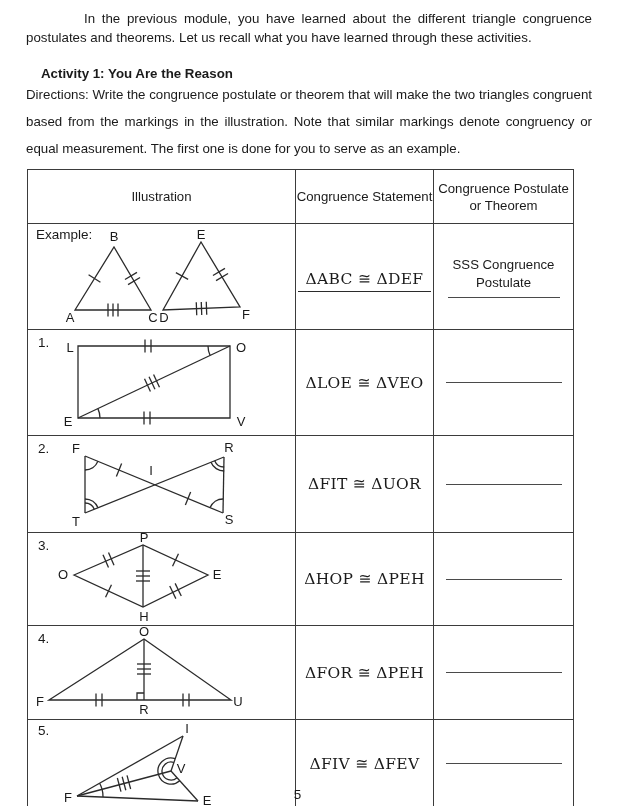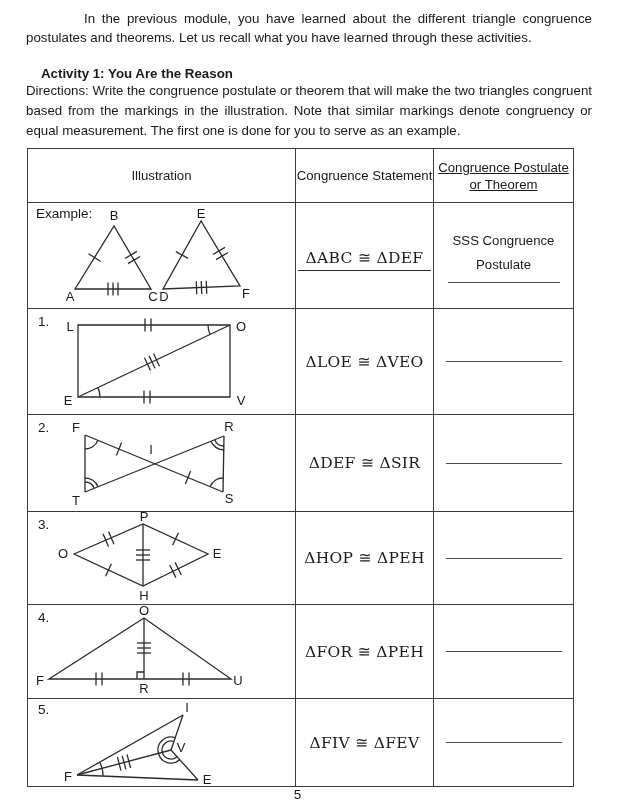--- a/index.html
+++ b/index.html
@@ -7,30 +7,30 @@
     width:617px; height:806px; background:#ffffff; position:relative;
     font-family:"Liberation Sans", sans-serif; color:#1a1a1a; overflow:hidden;
     margin:0 auto;
   }
   .content { padding:9px 25px 0 26px; }
   p.intro-par {
     margin:0; font-size:13.3px; line-height:19px; text-align:justify;
     text-indent:58px;
   }
   .activity-title { margin:19px 0 0 15px; font-size:13.3px; font-weight:bold; }
-  p.directions-par { margin:0; font-size:13.3px; line-height:20px; text-align:justify; }
+  p.directions-par { margin:0; font-size:13.3px; line-height:27px; text-align:justify; }
 
   table.activity-table {
     border-collapse:collapse; table-layout:fixed; margin:7px 0 0 1px;
   }
   table.activity-table td, table.activity-table th {
     border:1.4px solid #3b3b3b; padding:0; overflow:hidden;
   }
   th { font-weight:normal; font-size:13.2px; line-height:17px; text-align:center; vertical-align:middle; }
-  th.h-post { padding:0 12px;text-decoration:underline; }
+  th.h-post { padding:0 12px; }
   tr.hdr-row { height:54px;margin-top:36px; }
   tr.row-ex  { height:106px; }
   tr.row-1   { height:106px; }
   tr.row-2   { height:97px; }
   tr.row-3   { height:93px; }
   tr.row-4   { height:94px; }
   tr.row-5   { height:88px; }
 
   td.ill-cell { vertical-align:top; }
   svg.fig { display:block; }
@@ -42,21 +42,21 @@
   svg.fig text.vlab { text-anchor:middle; }
 
   td.stmt-cell { text-align:center; vertical-align:middle; }
   .statement {
     font-family:"DejaVu Serif","Liberation Serif",serif;
     font-size:15.5px; letter-spacing:0.3px; white-space:nowrap;
   }
   .statement.underlined { border-bottom:1.6px solid #2b2b2b; padding:0 8px 3px 8px; display:inline-block;margin-top:8px; }
 
   td.ans-cell { text-align:center; vertical-align:middle; }
-  .answer-text { font-size:13.2px; line-height:24px; margin:0 8px 5px 8px; }
+  .answer-text { font-size:13.2px; line-height:18px; margin:0 8px 5px 8px; }
   .blank-line { width:116px; height:0; border-bottom:1.6px solid #4a4a4a; margin:0 auto; }
   td.ans-cell.with-text .blank-line { width:112px; }
 
   .page-number {
     position:absolute; left:0; right:22px; bottom:4px; text-align:center;
     font-size:13.5px;
   }
 </style>
 </head>
 <body>
@@ -186,21 +186,21 @@
             <path d="M196.2,35 A14,14 0 0 1 183,26.2"></path>
             <path d="M195.2,63 A14,14 0 0 0 182.1,71.6"></path>
             <text class="vlab" x="48" y="17">F</text>
             <text class="vlab" x="201" y="16">R</text>
             <text class="vlab" x="123" y="39">I</text>
             <text class="vlab" x="48" y="90">T</text>
             <text class="vlab" x="201" y="88">S</text>
           </svg>
         </td>
         <td class="stmt-cell">
-          <span class="statement">ΔDEF ≅ ΔSIR</span>
+          <span class="statement">ΔFIT ≅ ΔUOR</span>
         </td>
         <td class="ans-cell">
               <div class="blank-line"></div>
             </td>
       </tr>
 
       <tr class="row-3">
         <td class="ill-cell">
           <svg class="fig" width="266" height="91" viewBox="0 0 266 91">
             <text class="num" x="10" y="17">3.</text>

